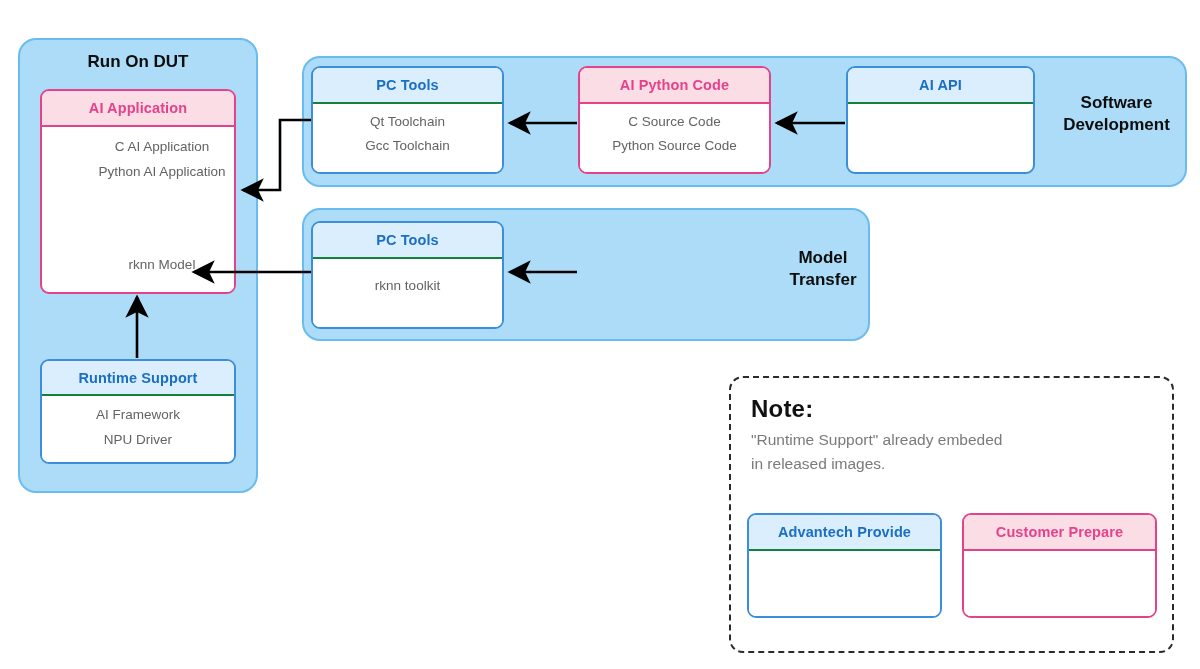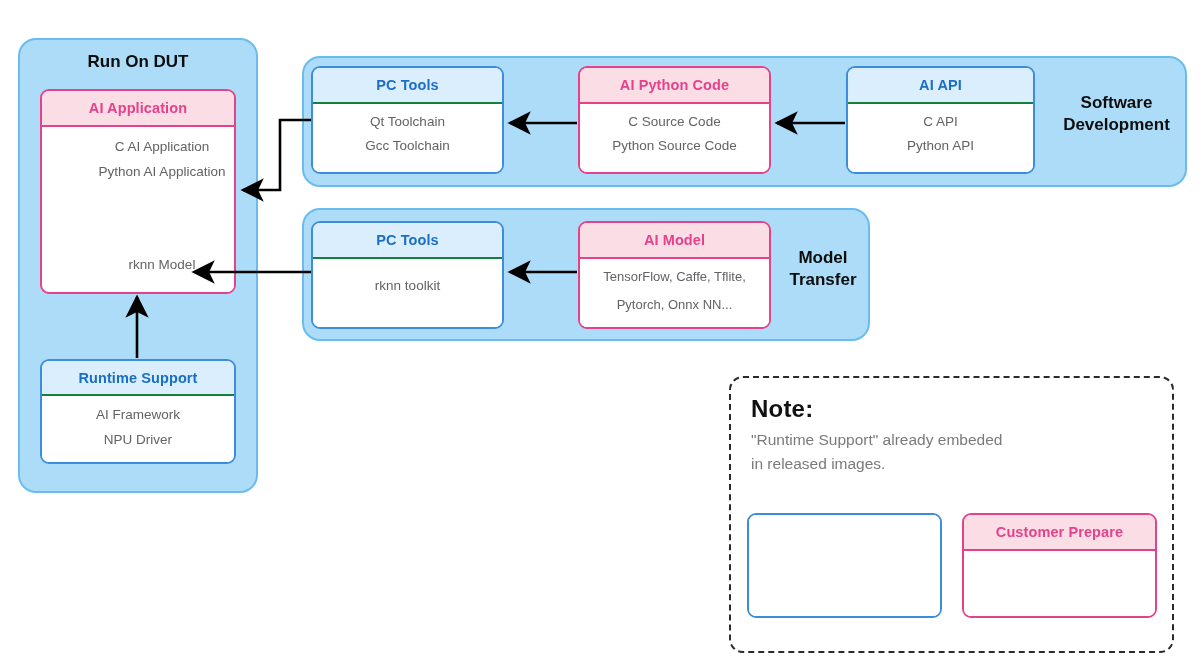--- a/index.html
+++ b/index.html
@@ -145,63 +145,53 @@
   <div class="abs card pink" style="left:578px; top:66px; width:193px; height:108px;">
     <div class="hdr" style="height:34px;">AI Python Code</div>
     <div class="body" style="padding-top:10px;">
       <div class="line" style="margin-bottom:9px;">C Source Code</div>
       <div class="line">Python Source Code</div>
     </div>
   </div>
 
   <div class="abs card blue" style="left:846px; top:66px; width:189px; height:108px;">
     <div class="hdr" style="height:34px;">AI API</div>
-    <div class="body" style="padding-top:10px;">
-      <div class="line" style="margin-bottom:9px;">C API</div>
-      <div class="line">Python API</div>
-    </div>
   </div>
 
   <div class="abs grouplabel" style="left:1049px; top:92px; width:135px;">
     <div>Software</div>
     <div>Development</div>
   </div>
 
   <div class="abs group" style="left:302px; top:208px; width:568px; height:133px;"></div>
 
   <div class="abs card blue" style="left:311px; top:221px; width:193px; height:108px;">
     <div class="hdr" style="height:34px;">PC Tools</div>
     <div class="body" style="justify-content:center; padding-bottom:15px;">
       <div class="line">rknn toolkit</div>
     </div>
   </div>
 
-  <div class="abs card pink" style="left:578px; top:221px; width:193px; height:108px;">
-    <div class="hdr" style="height:34px;">AI Model</div>
-    <div class="body" style="padding-top:10px; font-size:13px;">
-      <div class="line" style="margin-bottom:13px;">TensorFlow, Caffe, Tflite,</div>
-      <div class="line">Pytorch, Onnx NN...</div>
-    </div>
-  </div>
 
   <div class="abs grouplabel" style="left:778px; top:247px; width:90px;">
     <div>Model</div>
     <div>Transfer</div>
   </div>
 
   <div class="abs notebox" style="left:729px; top:376px; width:445px; height:277px;"></div>
 
   <div class="abs note-title" style="left:751px; top:395px;">Note:</div>
 
   <div class="abs note-body" style="left:751px; top:428px; width:400px;">
     <div>"Runtime Support" already embeded</div>
     <div>in released images.</div>
   </div>
 
   <div class="abs card blue" style="left:747px; top:513px; width:195px; height:105px;">
+    <div class="hdr" style="height:34px;">Advantech Provide</div>
     <div class="body"></div>
   </div>
 
   <div class="abs card pink" style="left:962px; top:513px; width:195px; height:105px;">
     <div class="hdr" style="height:34px;">Customer Prepare</div>
     <div class="body"></div>
   </div>
 
   <svg id="arrows" viewBox="0 0 1200 669" xmlns="http://www.w3.org/2000/svg">
     <defs>

